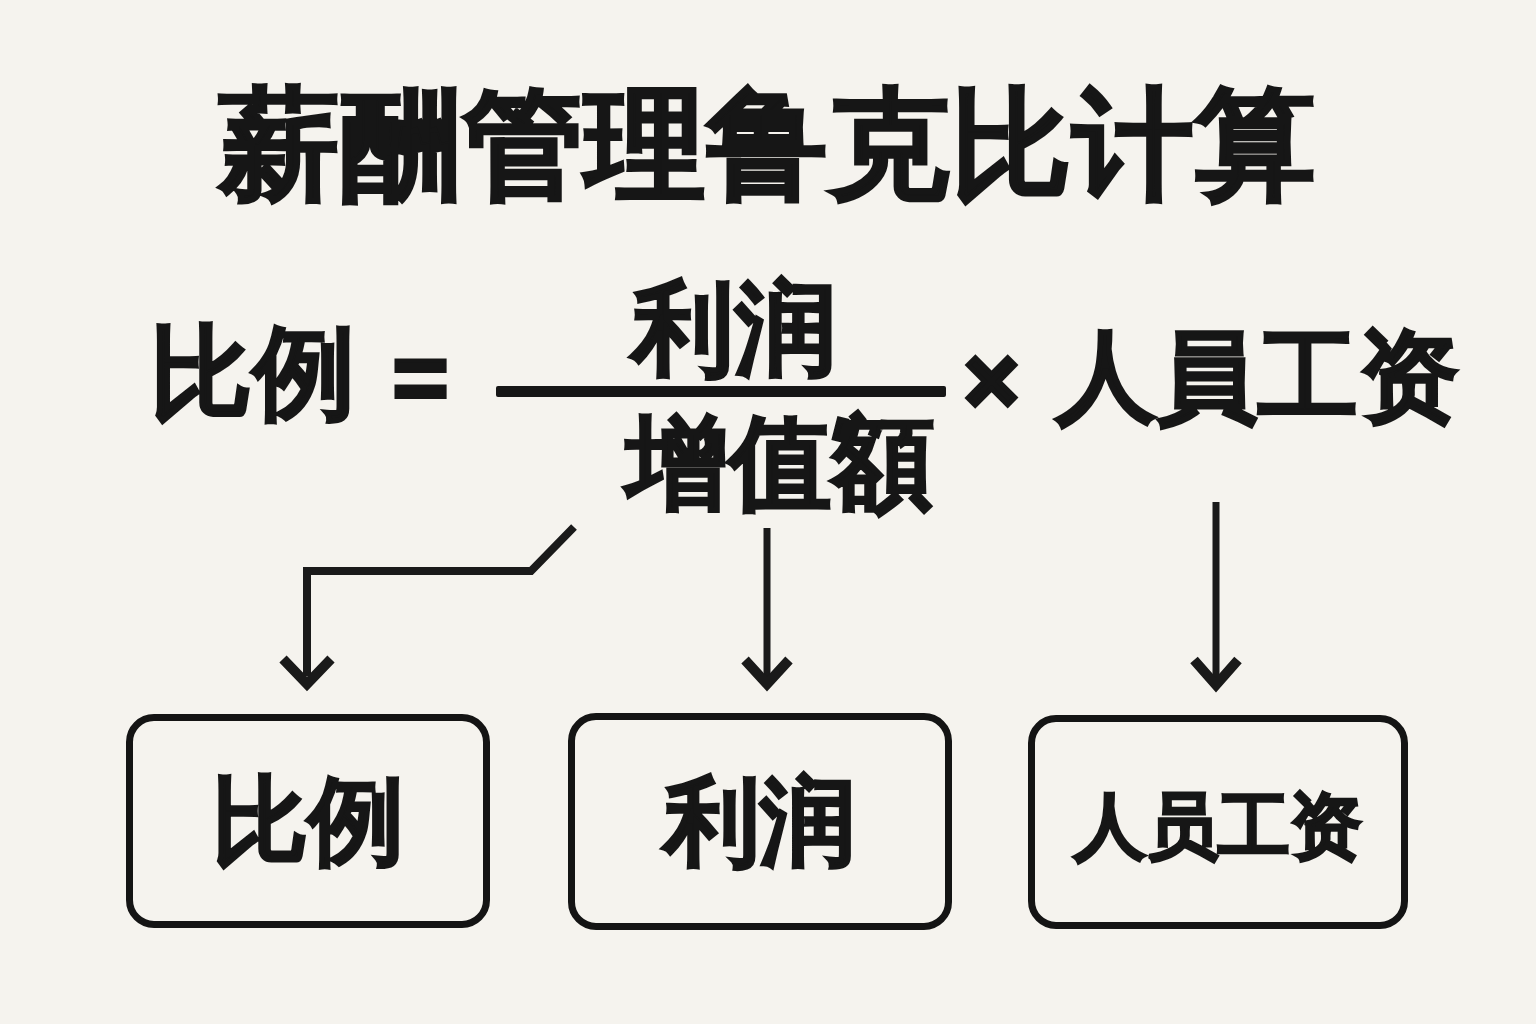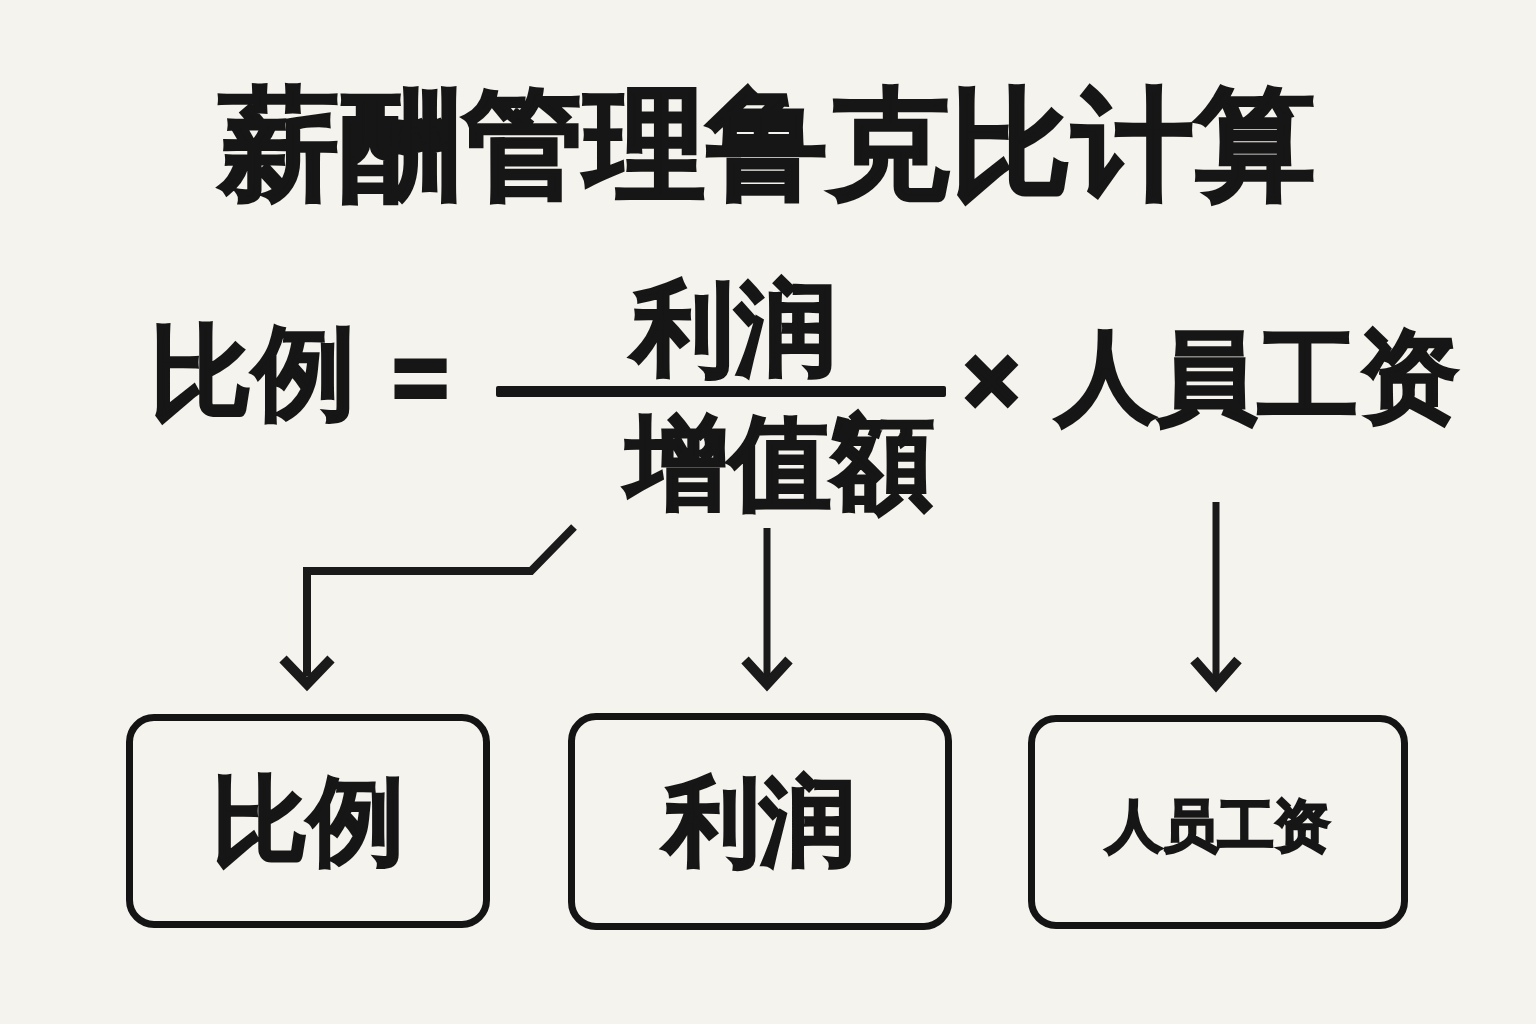--- a/index.html
+++ b/index.html
@@ -74,21 +74,21 @@
   .box-ratio  { left: 126px;  top: 714px; width: 350px; height: 200px; }
   .box-profit { left: 568px;  top: 713px; width: 370px; height: 203px; }
   .box-wages  { left: 1028px; top: 715px; width: 366px; height: 200px; }
   .node-label {
     font-size: 96px;
     font-weight: 900;
     line-height: 1;
     white-space: nowrap;
     -webkit-text-stroke: 2.5px #161616;
   }
-  .box-wages .node-label { font-size: 56px; margin-top: 7px; }
+  .box-wages .node-label { font-size: 72px; margin-top: 7px; }
 </style>
 </head>
 <body>
 
 <div class="canvas">
 
   <h1 class="title">薪酬管理鲁克比计算</h1>
 
   <div class="txt f-lhs">比例</div>
   <div class="txt f-eq">=</div>

